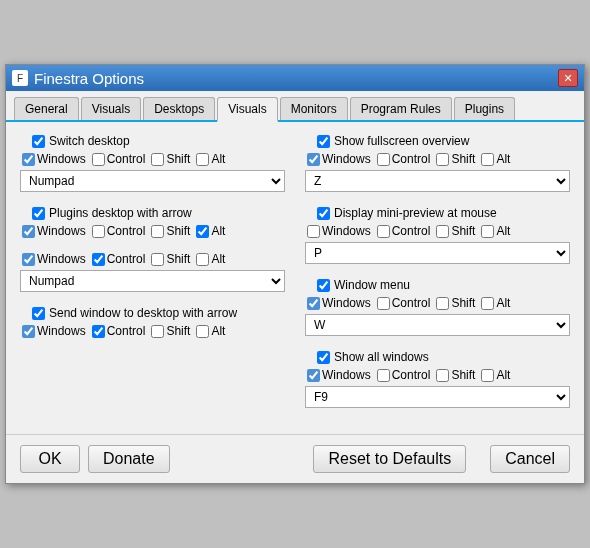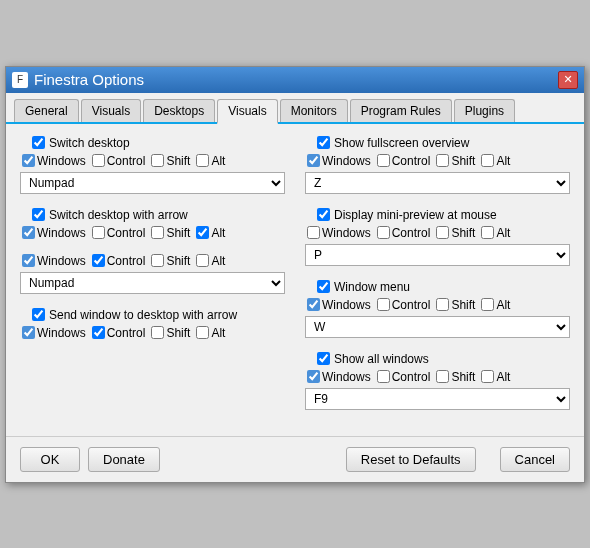--- a/index.html
+++ b/index.html
@@ -144,21 +144,21 @@
       padding: 10px 14px;
       border-top: 1px solid #ccc;
       background: #f0f0f0;
     }
     .footer-left { display: flex; gap: 8px; }
     .footer-right { display: flex; gap: 24px; }
     .btn {
       padding: 4px 14px;
       border: 1px solid #aaa;
       background: linear-gradient(to bottom, #f8f8f8, #e0e0e0);
-      font-size: 13px;
+      font-size: 16px;
       cursor: pointer;
       border-radius: 3px;
       min-width: 60px;
     }
 
     input[type="checkbox"] {
       width: 13px;
       height: 13px;
       margin: 0;
     }
@@ -219,21 +219,21 @@
             </label>
           </div>
           <select class="key-select">
             <option>Numpad</option>
           </select>
         </div>
 
         <div class="hotkey-group">
           <div class="hotkey-group-title">
             <input type="checkbox" checked="" style="">
-            <span>Switch desktop with arrow</span>
+            <span>Plugins desktop with arrow</span>
           </div>
           <div class="modifier-row">
             <label class="modifier-item">
               <input type="checkbox" checked="" class="cb-windows" style="">
               <span>Windows</span>
             </label>
             <label class="modifier-item">
               <input type="checkbox" style="">
               <span>Control</span>
             </label>

